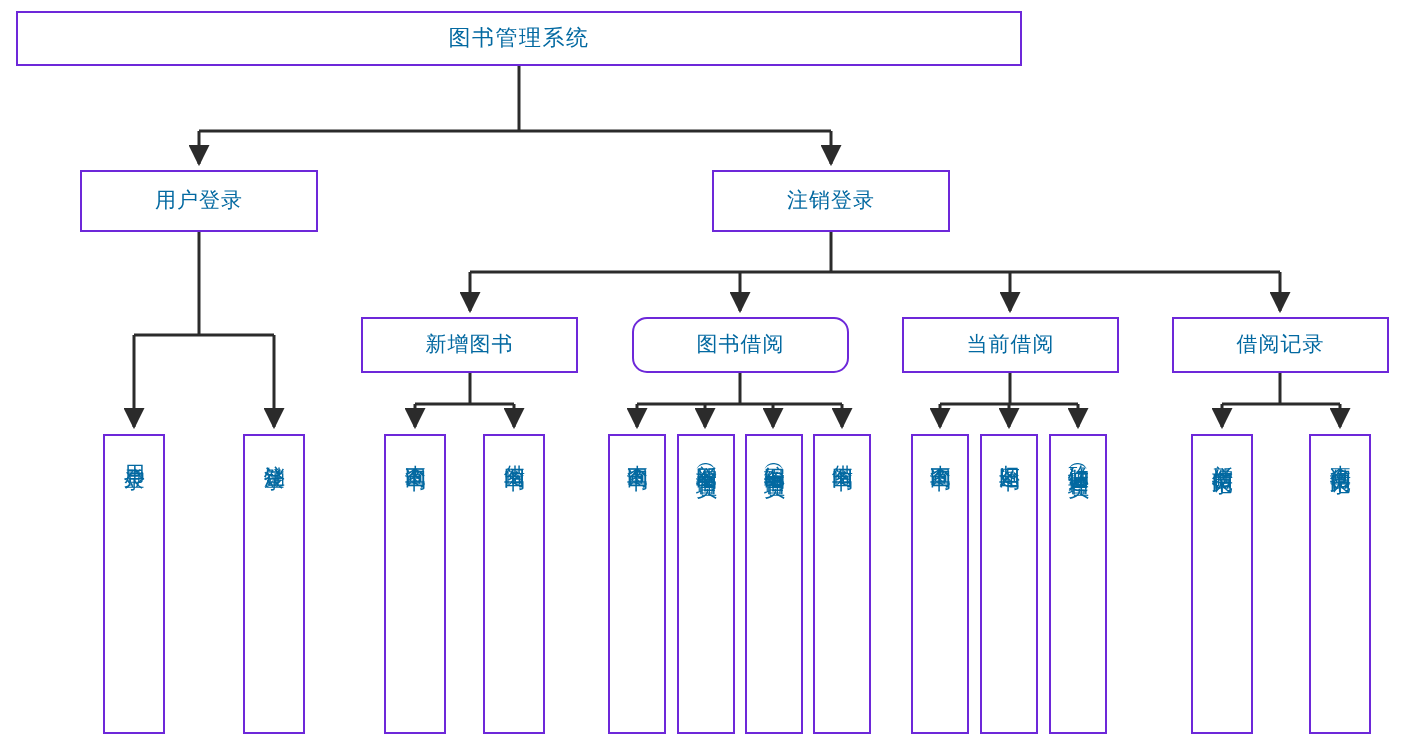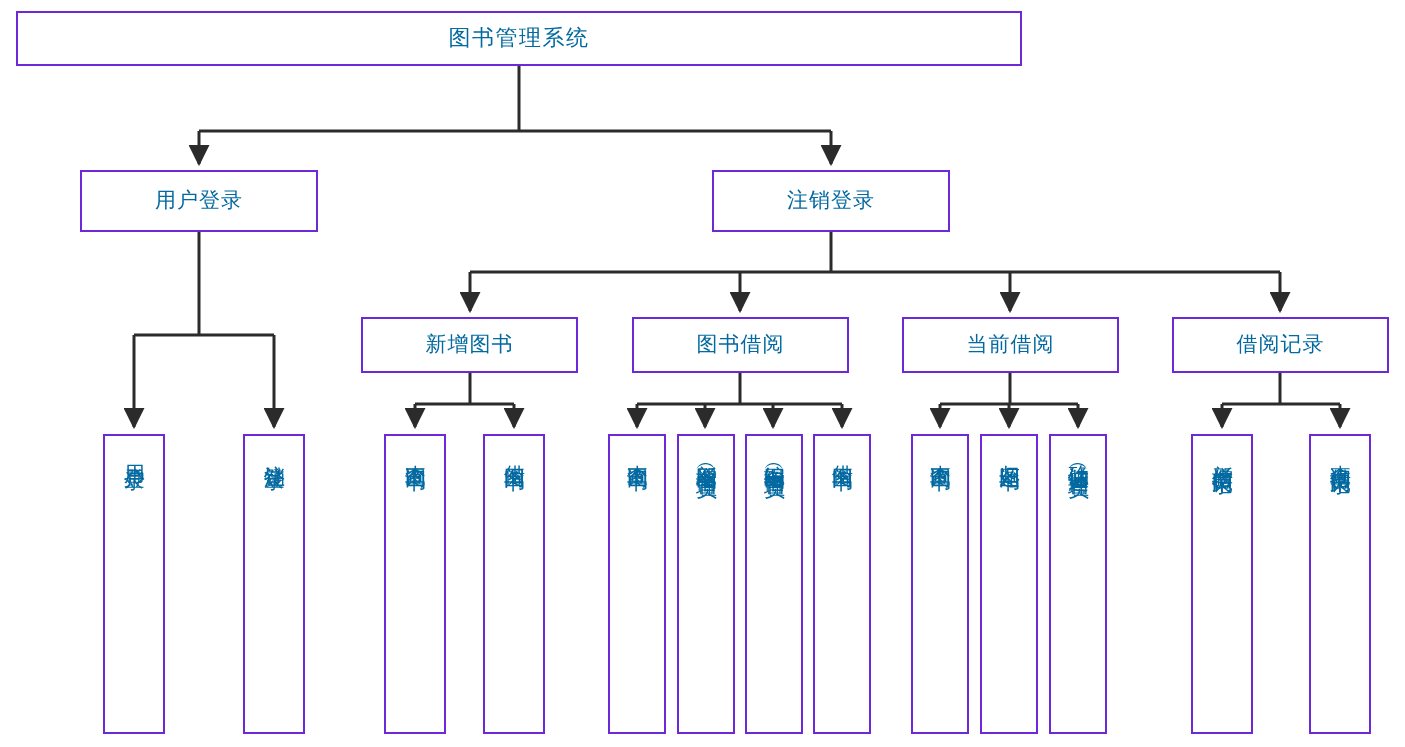--- a/index.html
+++ b/index.html
@@ -90,21 +90,21 @@
   <div class="node h-label" style="left:80px;top:170px;width:238px;height:62px;">
     <span>用户登录</span>
   </div>
   <div class="node h-label" style="left:712px;top:170px;width:238px;height:62px;">
     <span>注销登录</span>
   </div>
 
   <div class="node h-label" style="left:361px;top:317px;width:217px;height:56px;">
     <span>新增图书</span>
   </div>
-  <div class="node h-label" style="left:632px;top:317px;width:217px;height:56px;">
+  <div class="node h-label" style="left:632px;top:317px;width:217px;height:56px;border-radius:15px;">
     <span>图书借阅</span>
   </div>
   <div class="node h-label" style="left:1172px;top:317px;width:217px;height:56px;">
     <span>借阅记录</span>
   </div>
   <div class="node h-label" style="left:902px;top:317px;width:217px;height:56px;">
     <span>当前借阅</span>
   </div>
 
   <div class="node leaf" style="left:103px;top:434px;width:62px;height:300px;">

